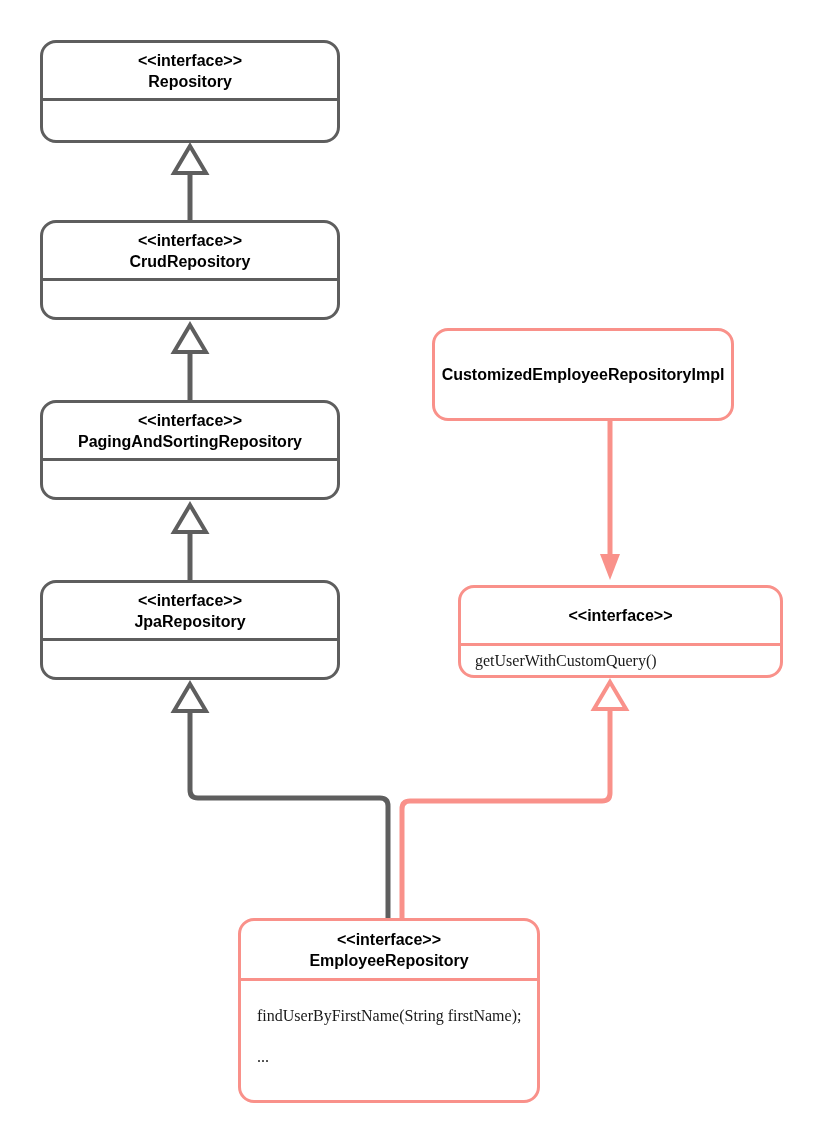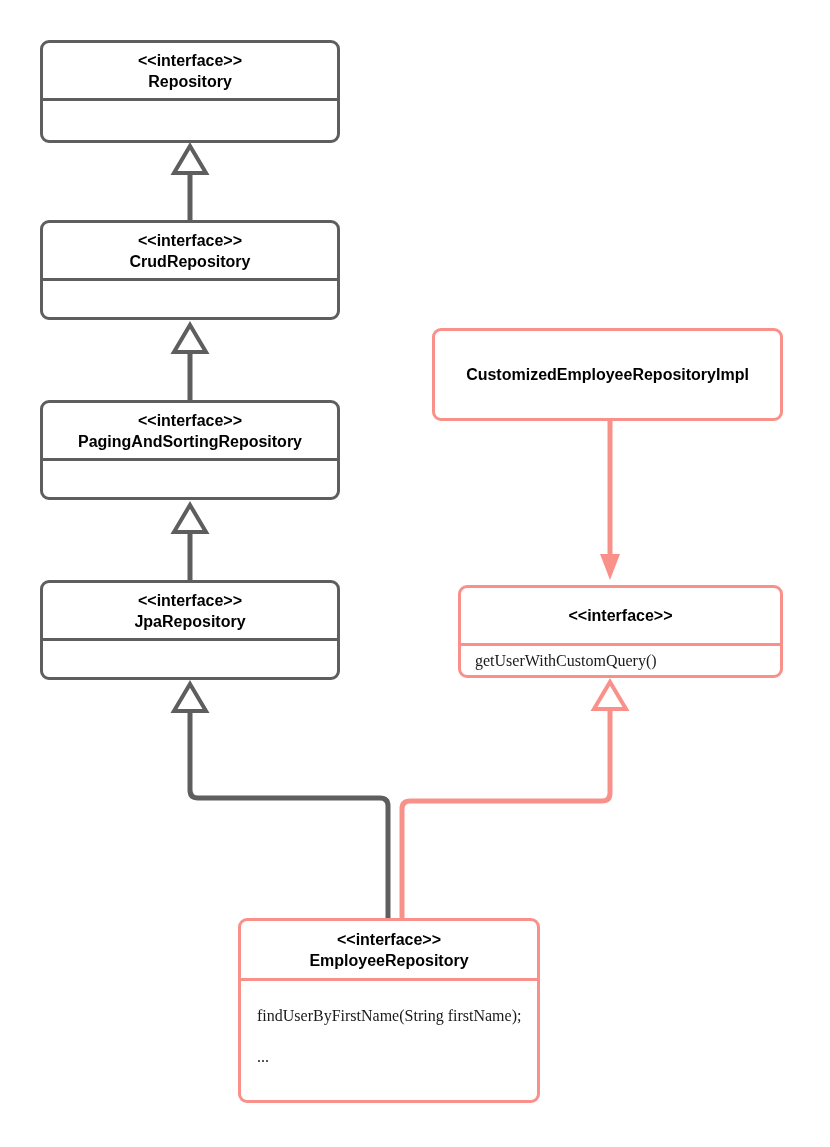--- a/index.html
+++ b/index.html
@@ -20,21 +20,21 @@
     left: 0;
     top: 0;
     width: 830px;
     height: 1147px;
   }
   .uml-box {
     position: absolute;
     box-sizing: border-box;
     background: var(--box-fill, #fff);
     border: 3px solid;
-    border-radius: 9px;
+    border-radius: 16px;
     display: flex;
     flex-direction: column;
   }
   .uml-box.gray   { border-color: var(--gray, #5E5E5E); }
   .uml-box.salmon { border-color: var(--salmon, #F9918A); }
   .box-title {
     box-sizing: border-box;
     display: flex;
     flex-direction: column;
     align-items: center;
@@ -55,21 +55,21 @@
     font-family: "Liberation Serif", serif;
     font-size: 16px;
     color: #1a1a1a;
     text-align: left;
   }
   
   #box-repository  { left: 40px;  top: 40px;  width: 300px; height: 103px; }
   #box-crud        { left: 40px;  top: 220px; width: 300px; height: 100px; }
   #box-paging      { left: 40px;  top: 400px; width: 300px; height: 100px; }
   #box-jpa         { left: 40px;  top: 580px; width: 300px; height: 100px; }
-  #box-impl        { left: 432px; top: 328px; width: 351px; height: 93px; }
+  #box-impl        { left: 432px; top: 328px; width: 302px; height: 93px; }
   #box-customized  { left: 458px; top: 585px; width: 325px; height: 93px; }
   #box-employee    { left: 238px; top: 918px; width: 302px; height: 185px; }
 
   #box-repository .box-title,
   #box-crud .box-title,
   #box-paging .box-title,
   #box-jpa .box-title { height: 58px; }
 
   #box-impl .box-title { height: 100%; }
 

